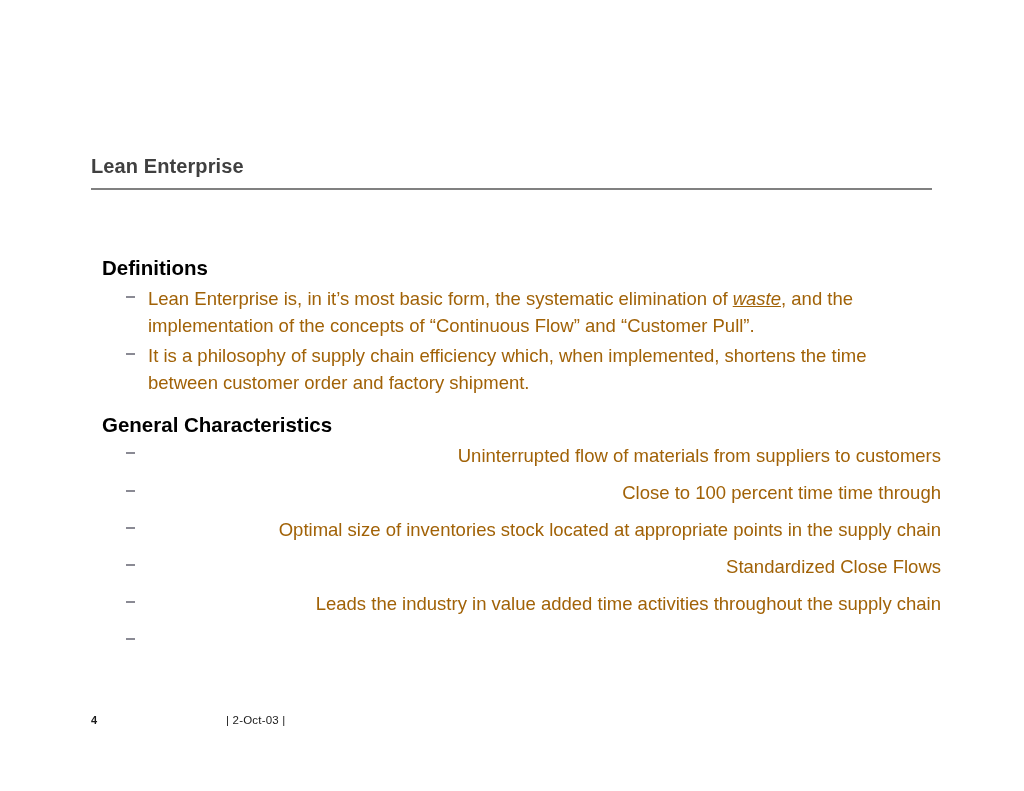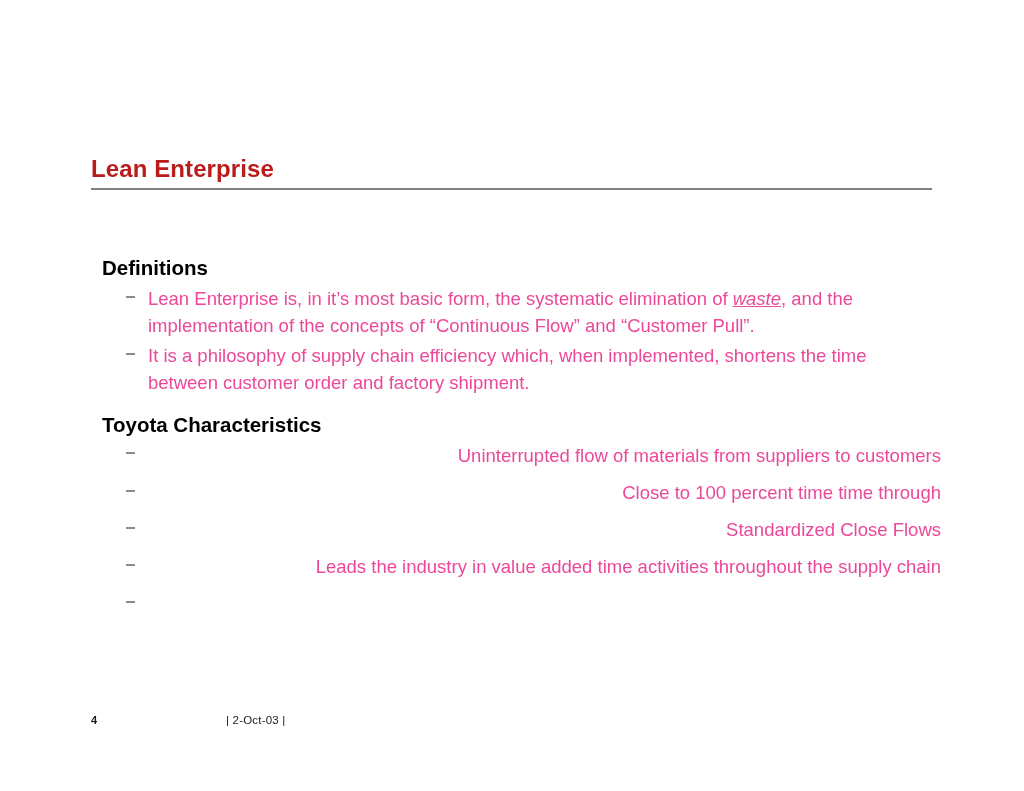--- a/index.html
+++ b/index.html
@@ -20,23 +20,23 @@
     position: absolute;
     inset: 0;
     background: #ffffff;
   }
 
   
   .slide-title {
     position: absolute;
     left: 91px;
     top: 155px;
-    font-size: 24px;
+    font-size: 20px;
     font-weight: bold;
-    color: #b91c1c;
+    color: #404040;
     letter-spacing: 0.1px;
     white-space: nowrap;
   }
 
   .title-rule {
     position: absolute;
     left: 91px;
     top: 188px;
     width: 841px;
     height: 2px;
@@ -72,21 +72,21 @@
     list-style: none;
     margin: 0;
     padding: 0;
   }
 
   .bullet-item {
     position: relative;
     padding-left: 57px;
     font-size: 18.5px;
     line-height: 1.44;
-    color: #ec4899;
+    color: #a16207;
     margin-bottom: 4px;
   }
 
   .section-2 .bullet-item {
     margin-bottom: 10.5px;
     text-align: right;
   }
 
   .bullet-marker {
     position: absolute;
@@ -149,29 +149,33 @@
           <span class="bullet-text"><span>Lean Enterprise is, in it’s most basic form, the systematic elimination of </span><span class="em-waste">waste</span><span>, and the implementation of the concepts of “Continuous Flow” and “Customer Pull”.</span></span>
         </li>
         <li class="bullet-item">
           <span class="bullet-marker"></span>
           <span class="bullet-text"><span> It is a philosophy of supply chain efficiency which, when implemented, shortens the time between customer order and factory shipment.</span></span>
         </li>
       </ul>
     </div>
 
     <div class="section section-2">
-      <div class="section-heading">Toyota Characteristics</div>
+      <div class="section-heading">General Characteristics</div>
       <ul class="bullet-list">
         <li class="bullet-item">
           <span class="bullet-marker"></span>
           <span class="bullet-text"><span>Uninterrupted flow of materials from suppliers to customers</span></span>
         </li>
         <li class="bullet-item">
           <span class="bullet-marker"></span>
           <span class="bullet-text"><span>Close to 100 percent time time through</span></span>
+        </li>
+        <li class="bullet-item">
+          <span class="bullet-marker"></span>
+          <span class="bullet-text"><span>Optimal size of inventories stock located at appropriate points in the supply chain</span></span>
         </li>
         <li class="bullet-item">
           <span class="bullet-marker"></span>
           <span class="bullet-text"><span>Standardized Close Flows</span></span>
         </li>
         <li class="bullet-item">
           <span class="bullet-marker"></span>
           <span class="bullet-text"><span>Leads the industry in value added time activities throughout the supply chain</span></span>
         </li>
         <li class="bullet-item">

